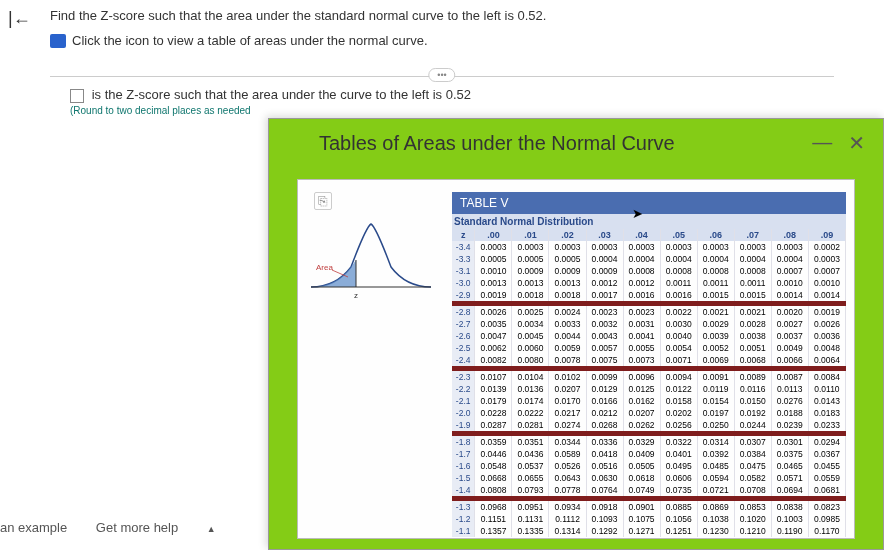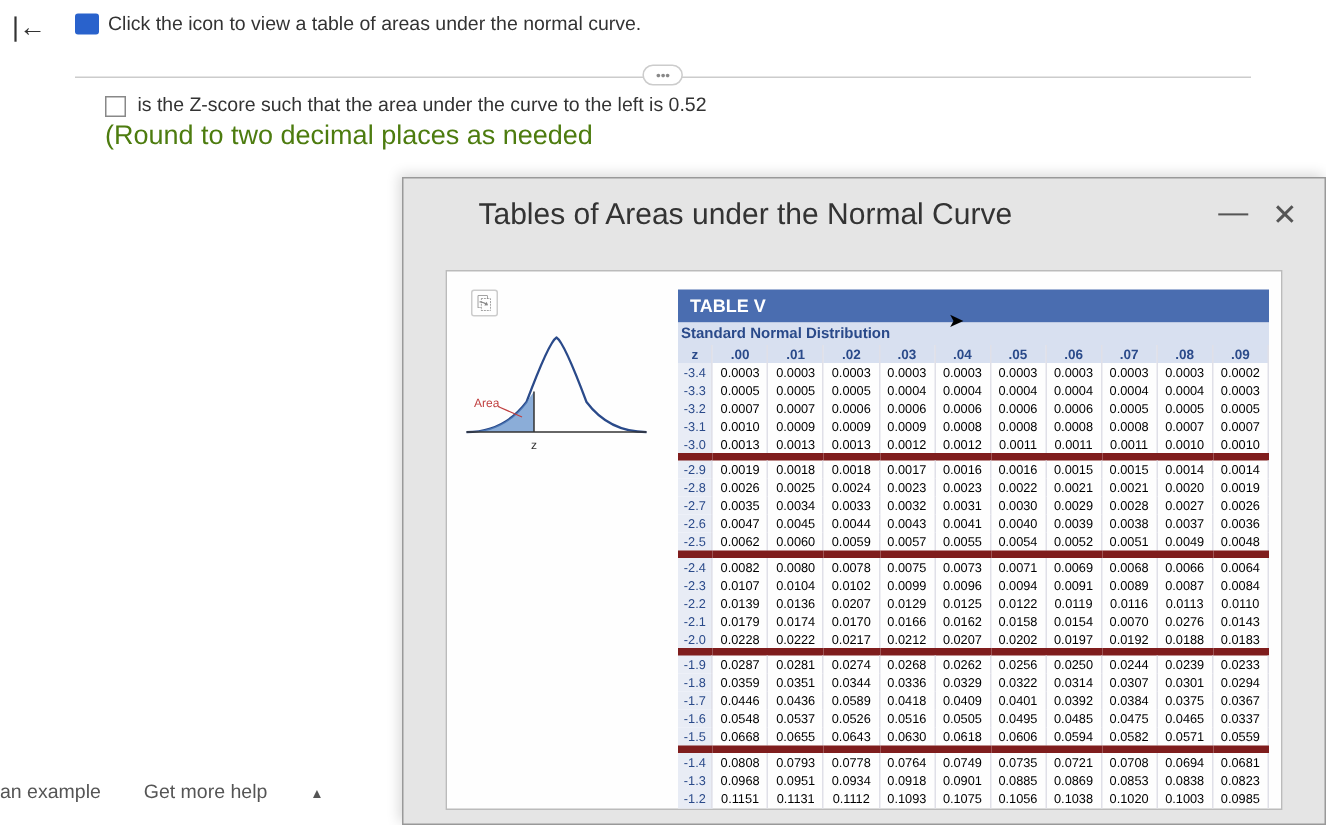--- a/index.html
+++ b/index.html
@@ -8,52 +8,53 @@
 .back-arrow{position:absolute;left:8px;top:8px;font-size:18px;color:#333;cursor:pointer}
 .question-area{padding:8px 20px 8px 50px;font-size:13px;color:#333}
 .question-text{margin-bottom:10px}
 .icon-row{display:flex;align-items:center;gap:6px;margin-bottom:10px}
 .book-icon{width:16px;height:14px;background:#2962cc;border-radius:2px;position:relative}
 .hr-line{border:none;border-top:1px solid #ccc;margin:10px 0}
 .hr-wrap{position:relative;margin:6px 50px 10px 50px}
 .hr-badge{position:absolute;left:50%;top:-8px;transform:translateX(-50%);background:#fff;border:1px solid #ccc;border-radius:8px;padding:1px 8px;font-size:9px;color:#888}
 .answer-row{padding:0 70px;font-size:13px;color:#333}
 .answer-box{display:inline-block;width:14px;height:14px;border:1px solid #888;vertical-align:middle;margin-right:4px}
-.round-note{font-size:18px;color:#4d7c0f;margin-top:2px}
+.round-note{font-size:10px;color:#0f766e;margin-top:2px}
 .footer-links{position:absolute;bottom:15px;left:0;font-size:13px;color:#555}
 .footer-links span{margin-right:25px;cursor:pointer}
 .caret-up{font-size:9px}
-.modal{position:absolute;left:268px;top:118px;right:0;bottom:0;background:#e5e5e5;border:1px solid #999;box-shadow:-2px -2px 8px rgba(0,0,0,.15)}
+.modal{position:absolute;left:268px;top:118px;right:0;bottom:0;background:#84cc16;border:1px solid #999;box-shadow:-2px -2px 8px rgba(0,0,0,.15)}
 .modal-header{display:flex;justify-content:space-between;align-items:center;padding:12px 18px 6px 50px}
 .modal-title{font-size:20px;color:#333}
 .modal-ctrls{display:flex;gap:16px;font-size:20px;color:#555}
 .modal-ctrls span{cursor:pointer}
 .table-wrap{margin:18px 28px 0 28px;border:1px solid #bbb;padding:8px;background:#fefefe;height:360px;overflow:hidden;position:relative}
 .copy-icon{position:absolute;left:16px;top:12px;font-size:12px;color:#888;border:1px solid #ccc;padding:1px 3px;border-radius:2px}
 .table-inner{display:flex;gap:10px;margin-top:4px}
 .curve-box{width:136px;flex-shrink:0;padding-top:20px}
 .curve-svg{width:130px;height:90px}
 .area-lbl{font-size:8px;fill:#c04040}
 .table-box{flex:1;font-size:9px}
-.table-title{background:#4a6db0;color:#fff;font-weight:bold;padding:4px 8px;font-size:12px}
+.table-title{background:#4a6db0;color:#fff;font-weight:normal;padding:4px 8px;font-size:12px}
 .table-sub{background:#d8e0f0;color:#2a4a8a;font-weight:bold;font-size:10px;padding:2px}
 table{border-collapse:collapse;width:100%;font-size:8.5px}
 th,td{padding:1px 2px;text-align:center;border-right:1px solid #e0e0e8}
 th{background:#d8e0f0;color:#2a4a8a;font-weight:bold;font-size:9px}
 tbody tr:nth-child(5n) td{border-bottom:5px solid #7f1d1d}
 td:first-child{font-weight:normal;background:#e8ecf5;color:#2a4a8a}
 .cursor{position:absolute;left:632px;top:206px;font-size:13px;color:#000;pointer-events:none;z-index:100}
 </style>
 </head>
 <body>
 
 <div class="main-bg">
   <div class="back-arrow">|←</div>
 
   <div class="question-area">
+    <div class="question-text">Find the Z-score such that the area under the standard normal curve to the left is 0.52.</div>
     <div class="icon-row">
       <div class="book-icon"></div>
       <span>Click the icon to view a table of areas under the normal curve.</span>
     </div>
   </div>
 
   <div class="hr-wrap">
     <hr class="hr-line">
     <div class="hr-badge">•••</div>
   </div>
@@ -132,33 +133,20 @@
                   <td>0.0005</td>
                   <td>0.0004</td>
                   <td>0.0004</td>
                   <td>0.0004</td>
                   <td>0.0004</td>
                   <td>0.0004</td>
                   <td>0.0004</td>
                   <td>0.0003</td>
                 </tr>
                 <tr>
-                  <td>-3.2</td>
-                  <td>0.0007</td>
-                  <td>0.0007</td>
-                  <td>0.0006</td>
-                  <td>0.0006</td>
-                  <td>0.0006</td>
-                  <td>0.0006</td>
-                  <td>0.0006</td>
-                  <td>0.0005</td>
-                  <td>0.0005</td>
-                  <td>0.0005</td>
-                </tr>
-                <tr>
                   <td>-3.1</td>
                   <td>0.0010</td>
                   <td>0.0009</td>
                   <td>0.0009</td>
                   <td>0.0009</td>
                   <td>0.0008</td>
                   <td>0.0008</td>
                   <td>0.0008</td>
                   <td>0.0008</td>
                   <td>0.0007</td>
@@ -283,21 +271,21 @@
                 </tr>
                 <tr>
                   <td>-2.1</td>
                   <td>0.0179</td>
                   <td>0.0174</td>
                   <td>0.0170</td>
                   <td>0.0166</td>
                   <td>0.0162</td>
                   <td>0.0158</td>
                   <td>0.0154</td>
-                  <td>0.0070</td>
+                  <td>0.0150</td>
                   <td>0.0276</td>
                   <td>0.0143</td>
                 </tr>
                 <tr>
                   <td>-2.0</td>
                   <td>0.0228</td>
                   <td>0.0222</td>
                   <td>0.0217</td>
                   <td>0.0212</td>
                   <td>0.0207</td>
@@ -350,21 +338,21 @@
                   <td>-1.6</td>
                   <td>0.0548</td>
                   <td>0.0537</td>
                   <td>0.0526</td>
                   <td>0.0516</td>
                   <td>0.0505</td>
                   <td>0.0495</td>
                   <td>0.0485</td>
                   <td>0.0475</td>
                   <td>0.0465</td>
-                  <td>0.0337</td>
+                  <td>0.0455</td>
                 </tr>
                 <tr>
                   <td>-1.5</td>
                   <td>0.0668</td>
                   <td>0.0655</td>
                   <td>0.0643</td>
                   <td>0.0630</td>
                   <td>0.0618</td>
                   <td>0.0606</td>
                   <td>0.0594</td>

